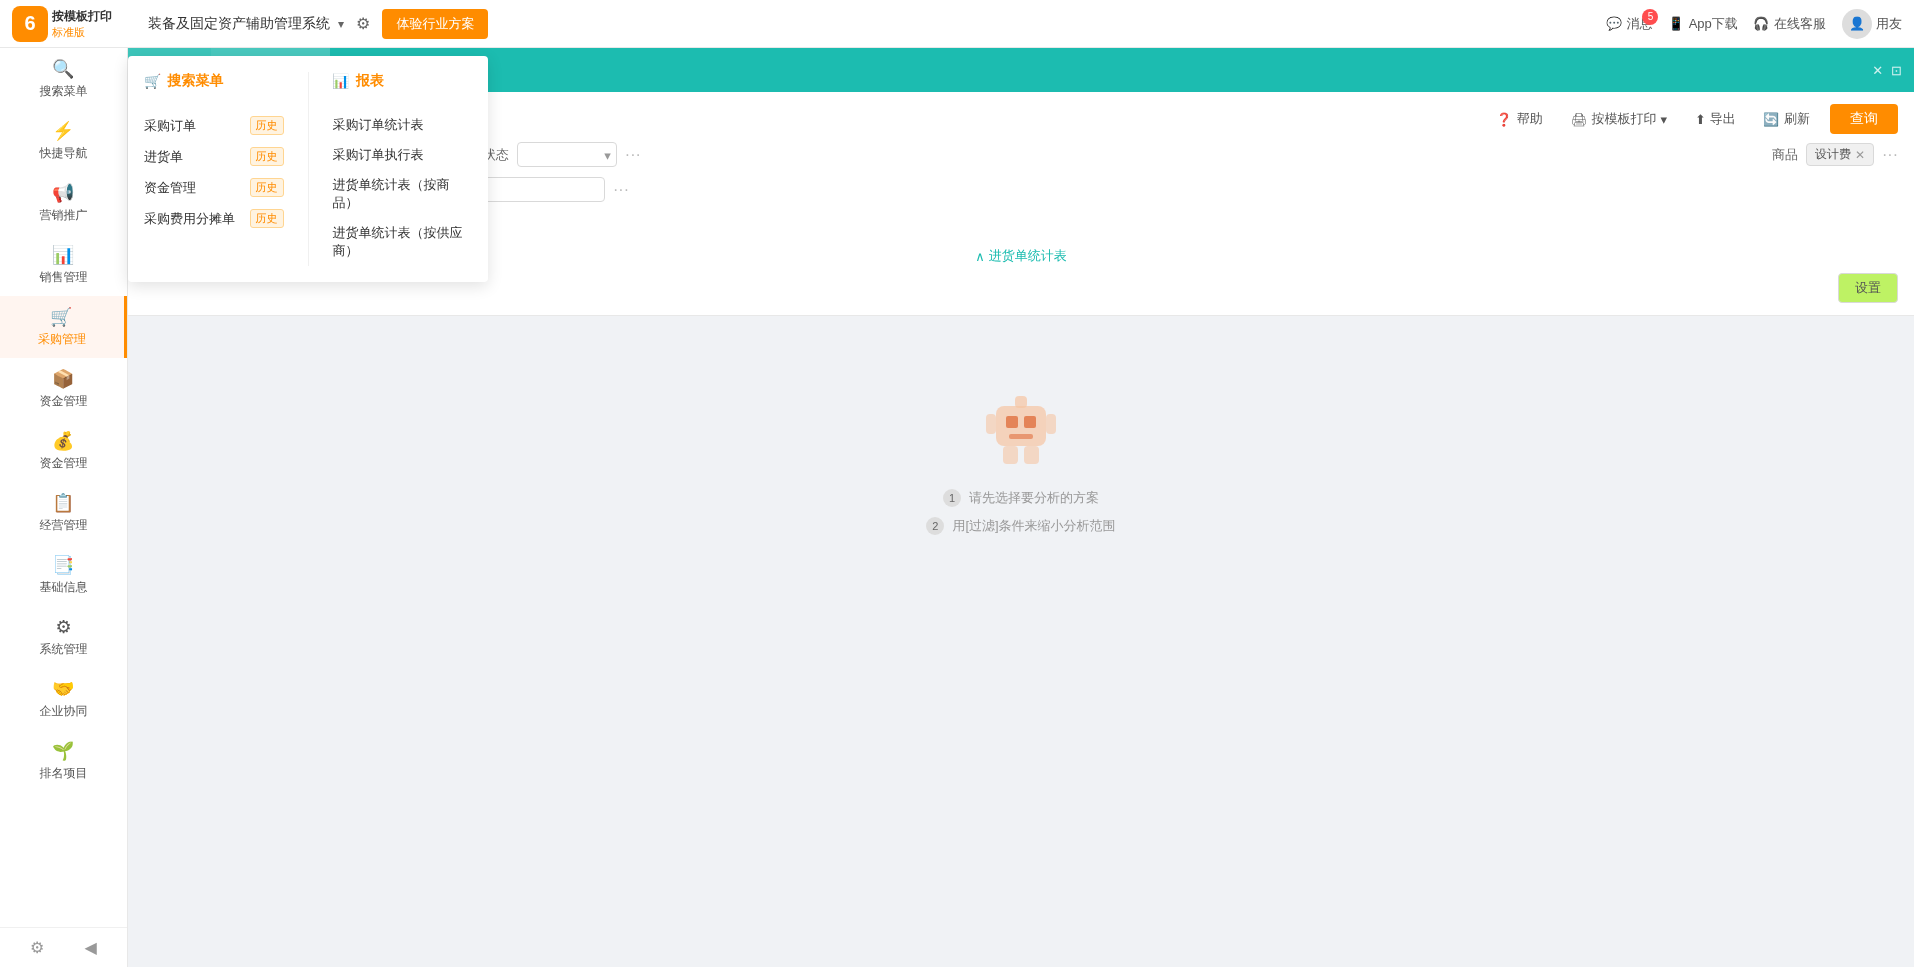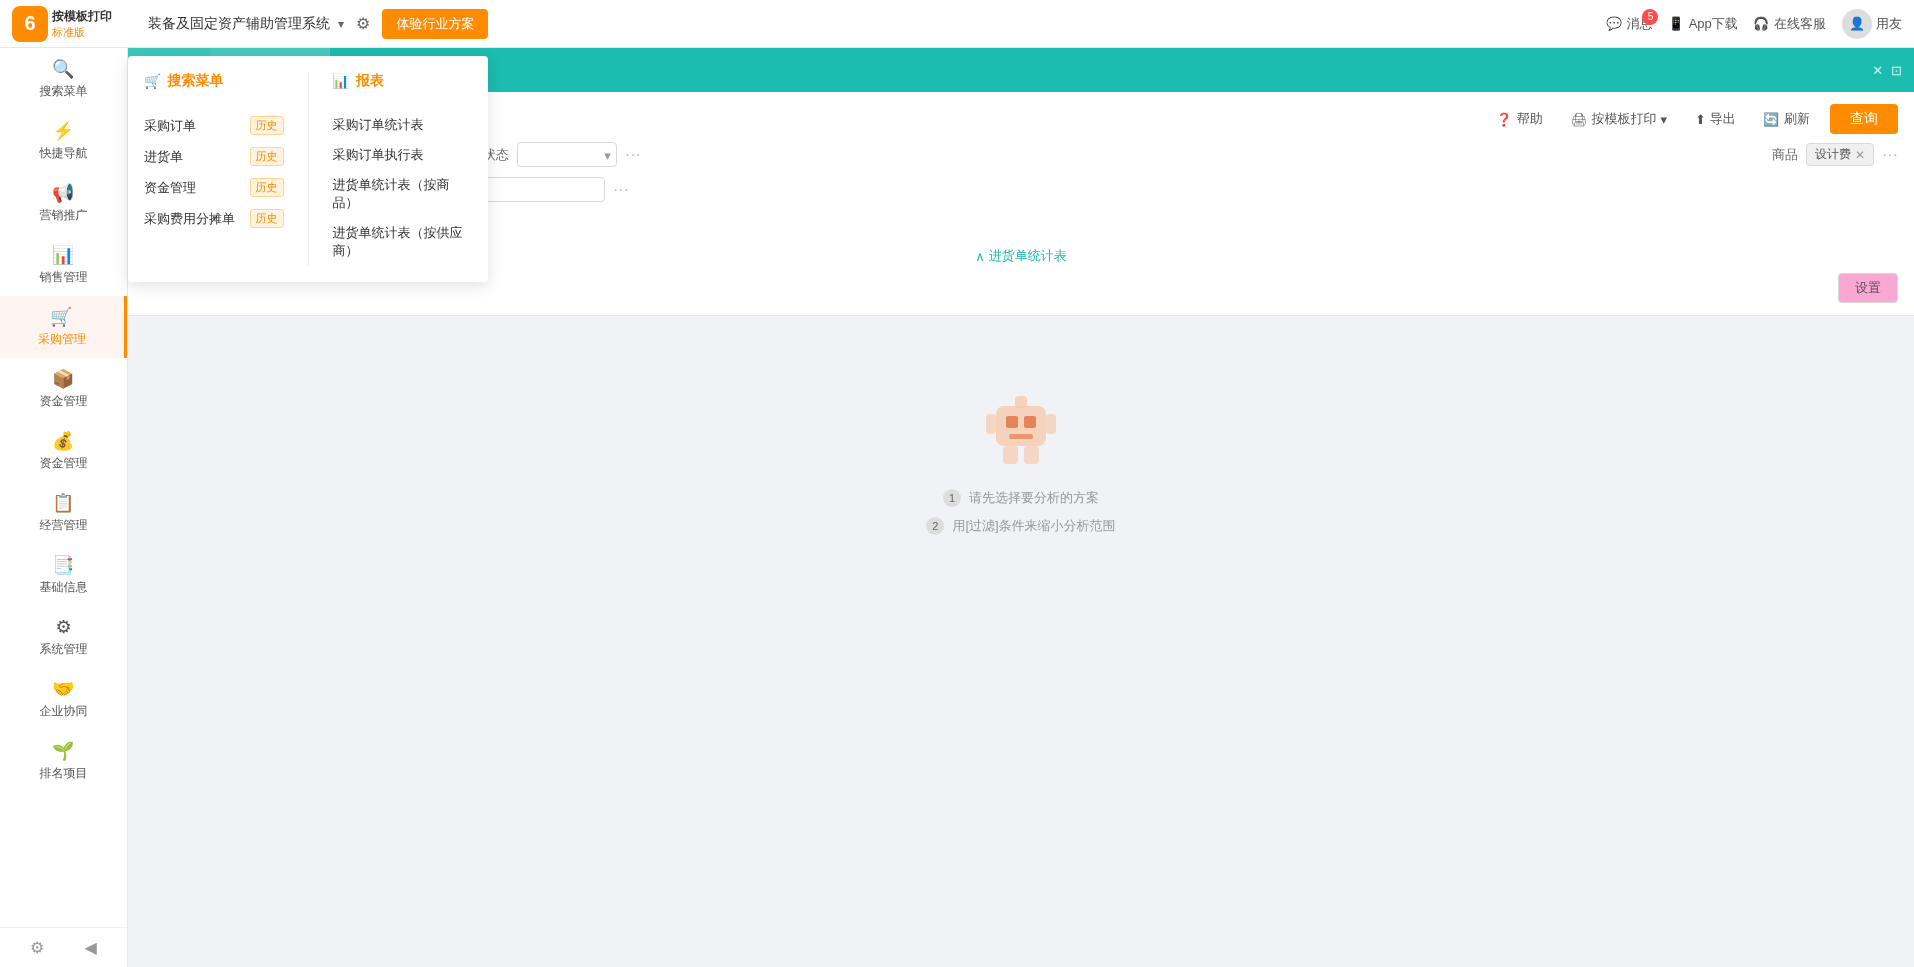--- a/index.html
+++ b/index.html
@@ -45,21 +45,21 @@
     .filter-row { display: flex; align-items: center; gap: 12px; margin-bottom: 10px; flex-wrap: wrap; }
     .filter-label { color: #666; font-size: 13px; white-space: nowrap; }
     .filter-input { border: 1px solid #d9d9d9; border-radius: 4px; padding: 4px 8px; font-size: 13px; color: #333; min-width: 120px; }
     .filter-tag { background: #f0f0f0; border: 1px solid #d9d9d9; border-radius: 4px; padding: 2px 8px; font-size: 12px; color: #555; display: flex; align-items: center; gap: 4px; }
     .filter-tag-close { cursor: pointer; color: #999; }
     .filter-select { border: 1px solid #d9d9d9; border-radius: 4px; padding: 4px 24px 4px 8px; font-size: 13px; color: #333; min-width: 100px; appearance: none; background: white; }
     .more-btn { color: #1cbcb0; cursor: pointer; font-size: 13px; }
     .date-range { display: flex; align-items: center; gap: 4px; border: 1px solid #d9d9d9; border-radius: 4px; padding: 4px 8px; font-size: 13px; }
     .toolbar-btn { display: flex; align-items: center; gap: 4px; color: #555; font-size: 13px; cursor: pointer; padding: 4px 8px; }
     .query-btn { background: #ff8c00; color: white; border: none; padding: 6px 20px; border-radius: 4px; cursor: pointer; font-size: 14px; }
-    .setting-btn { background: #f9a8d4; color: #555; border: 1px solid #d9d9d9; padding: 5px 16px; border-radius: 4px; cursor: pointer; font-size: 13px; margin-left: 4px; }
+    .setting-btn { background: #bef264; color: #555; border: 1px solid #d9d9d9; padding: 5px 16px; border-radius: 4px; cursor: pointer; font-size: 13px; margin-left: 4px; }
     .collapse-btn { display: flex; align-items: center; gap: 4px; color: #1cbcb0; cursor: pointer; font-size: 13px; margin: 8px auto; width: fit-content; }
     .ellipsis { color: #bbb; font-size: 16px; cursor: pointer; }
 
     
     .dropdown-menu { position: absolute; top: 56px; left: 128px; background: #fff; box-shadow: 0 4px 16px rgba(0,0,0,0.12); border-radius: 4px; z-index: 1000; display: flex; width: 360px; padding: 16px; gap: 16px; }
     .menu-col { flex: 1; }
     .menu-col-title { color: #ff8c00; font-size: 14px; font-weight: bold; margin-bottom: 12px; display: flex; align-items: center; gap: 6px; padding-bottom: 8px; }
     .menu-item-row { display: flex; align-items: center; justify-content: space-between; padding: 6px 0; cursor: pointer; color: #333; font-size: 13px; }
     .hist-badge { background: #fff3e0; color: #ff8c00; border: 1px solid #ffd591; border-radius: 3px; padding: 1px 5px; font-size: 11px; }
     .menu-divider { width: 1px; background: #f0f0f0; margin: 0 8px; }

